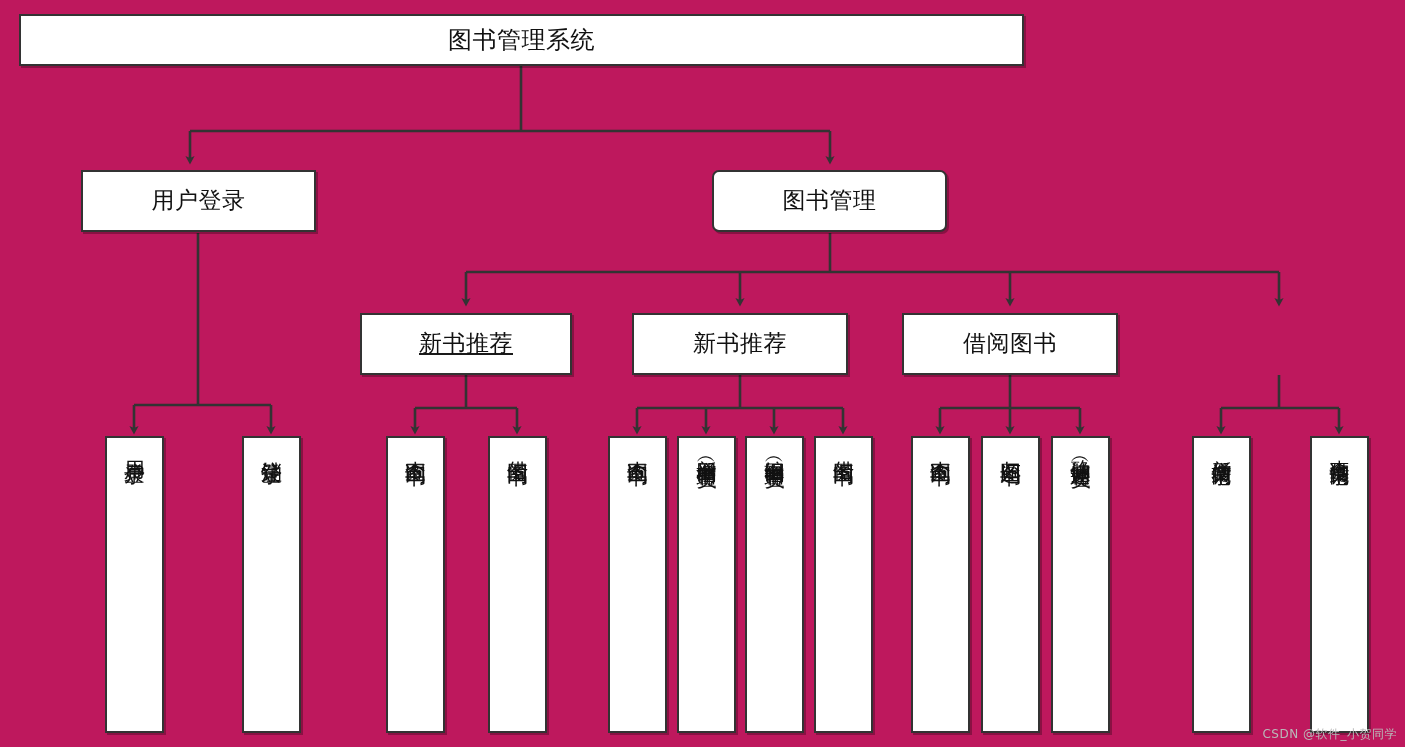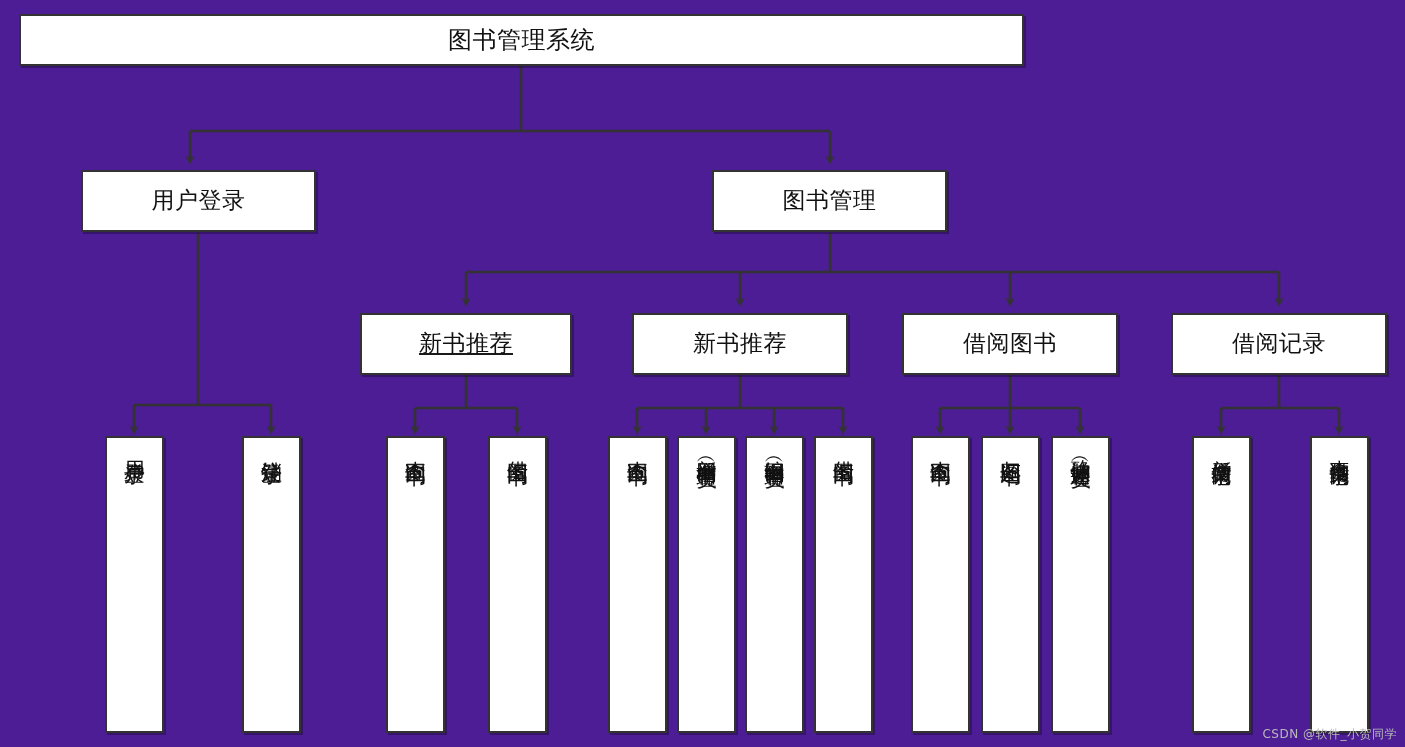--- a/index.html
+++ b/index.html
@@ -8,21 +8,21 @@
     padding: 0;
     background: #ffffff;
   }
   body {
     font-family: "DejaVu Sans", "Liberation Sans", sans-serif;
   }
   #diagram-root {
     position: relative;
     width: 1405px;
     height: 747px;
-    background: #4c1d95;
+    background: #be185d;
     overflow: hidden;
   }
   #edge-layer {
     position: absolute;
     left: 0;
     top: 0;
     width: 1405px;
     height: 747px;
     pointer-events: none;
   }
@@ -137,39 +137,36 @@
   </svg>
 
   <div class="node horiz root" style="left:19px; top:14px; width:1005px; height:52px;">
     <span class="label">图书管理系统</span>
   </div>
 
   <div class="node horiz" style="left:81px; top:170px; width:235px; height:62px;">
     <span class="label">用户登录</span>
   </div>
 
-  <div class="node horiz" style="left:712px; top:170px; width:235px; height:62px;">
+  <div class="node horiz" style="left:712px; top:170px; width:235px; height:62px;border-radius:7px;">
     <span class="label">图书管理</span>
   </div>
 
   <div class="node horiz" style="left:360px; top:313px; width:212px; height:62px;text-decoration:underline;">
     <span class="label">新书推荐</span>
   </div>
 
   <div class="node horiz" style="left:632px; top:313px; width:216px; height:62px;">
     <span class="label">新书推荐</span>
   </div>
 
   <div class="node horiz" style="left:902px; top:313px; width:216px; height:62px;">
     <span class="label">借阅图书</span>
   </div>
 
-  <div class="node horiz" style="left:1171px; top:313px; width:216px; height:62px;">
-    <span class="label">借阅记录</span>
-  </div>
 
   <div class="node vert" style="left:105px; top:436px; width:59px; height:297px;">
     <span class="label">用户登录</span>
   </div>
 
   <div class="node vert" style="left:242px; top:436px; width:59px; height:297px;">
     <span class="label">注销登录</span>
   </div>
 
   <div class="node vert" style="left:386px; top:436px; width:59px; height:297px;">

